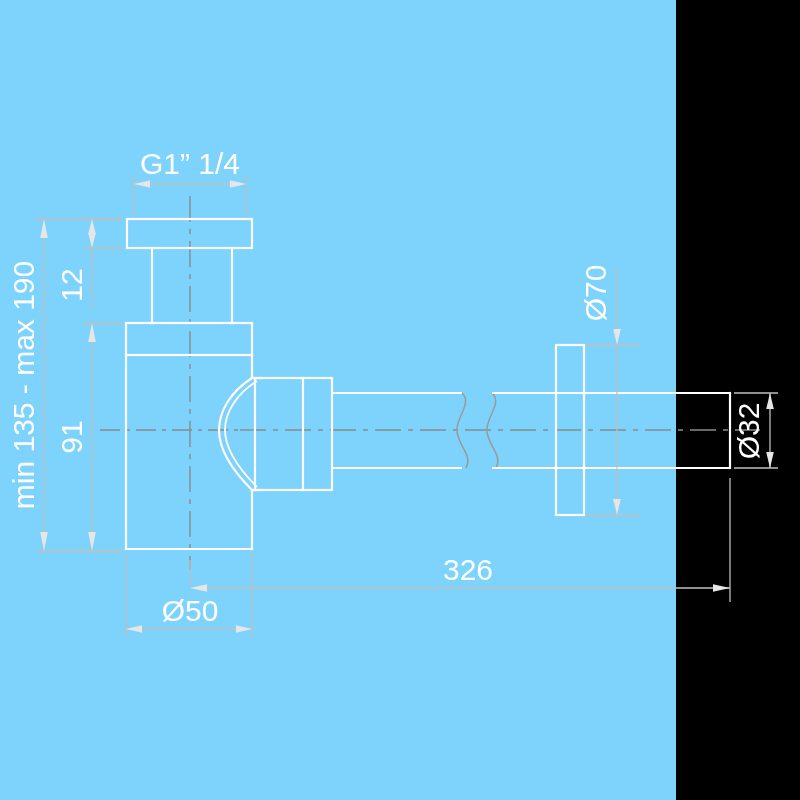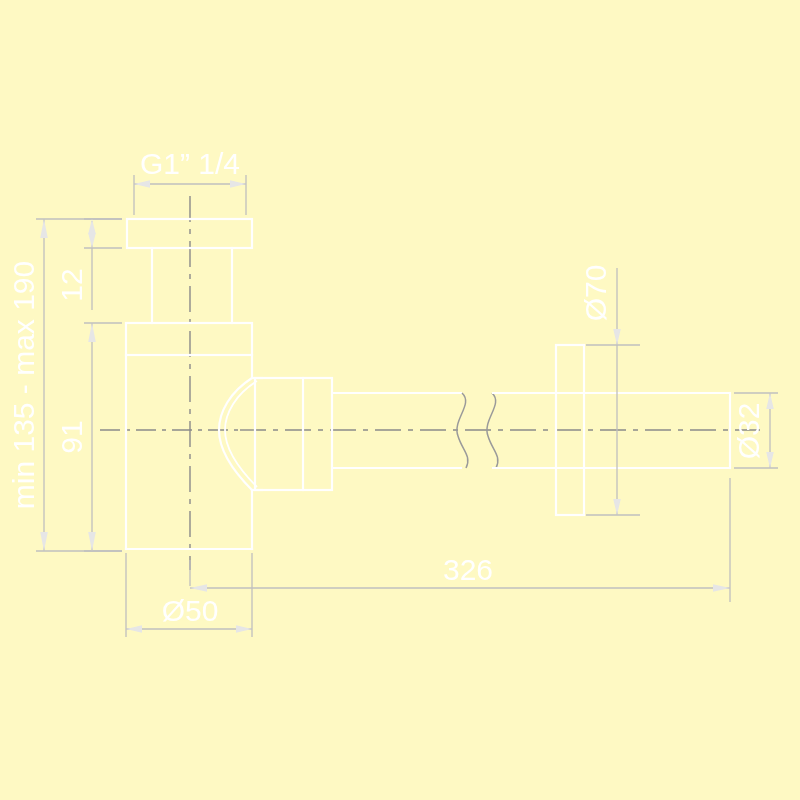--- a/index.html
+++ b/index.html
@@ -8,23 +8,23 @@
     background: #000000;
   }
   body {
     width: 800px;
     height: 800px;
     overflow: hidden;
     font-family: "Liberation Sans", sans-serif;
   }
   #drawing-root {
     position: relative;
-    width: 800px;
+    width: 676px;
     height: 800px;
-    background: #fef9c3;
+    background: #7dd3fc;
   }
   svg#cad-svg {
     display: block;
     width: 800px;
     height: 800px;
   }
   .obj-line {
     stroke: #ffffff;
     stroke-width: 2.2;
     fill: none;

